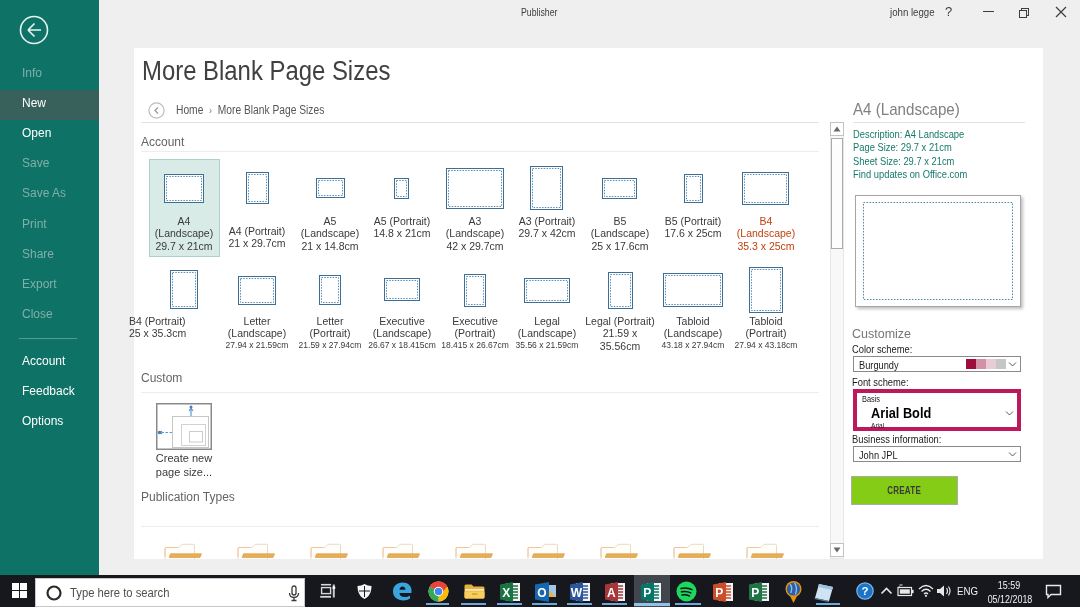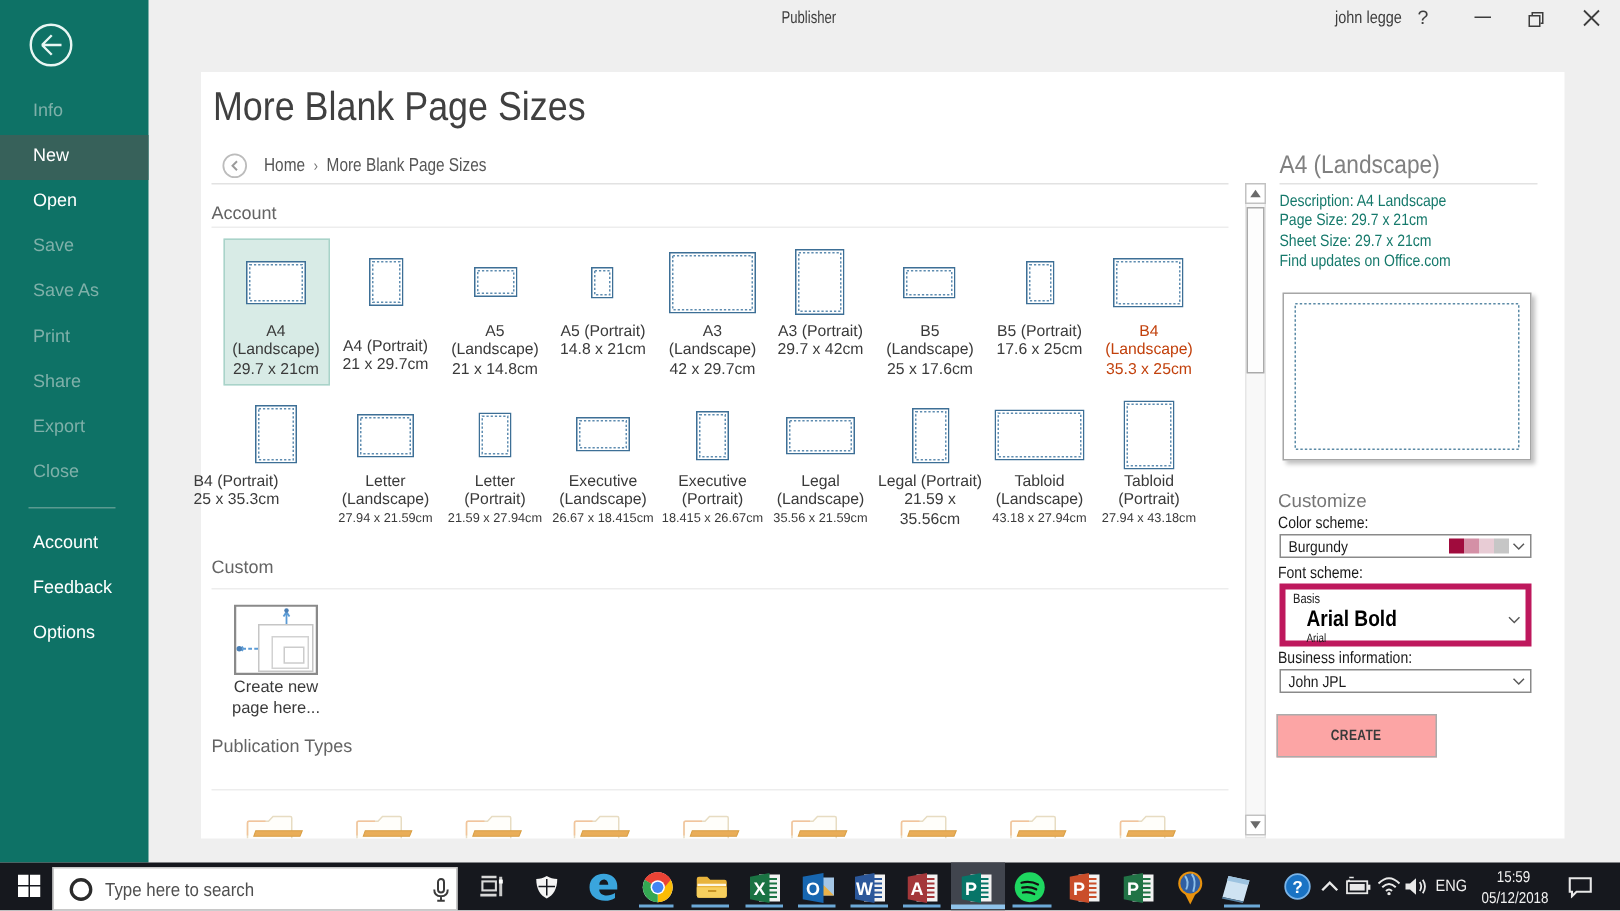--- a/index.html
+++ b/index.html
@@ -211,21 +211,21 @@
 <rect x="16.5" y="13.5" width="36" height="31" fill="#ffffff" stroke="#c6c6c6" stroke-width="1"></rect>
 <rect x="25.5" y="21.5" width="24" height="21" fill="#ffffff" stroke="#d2d2d2" stroke-width="1"></rect>
 <rect x="33.5" y="28.5" width="13" height="10.5" fill="#ffffff" stroke="#cccccc" stroke-width="1"></rect>
 <path d="M35 13 V5 M35 5 L33 8 M35 5 L37 8" stroke="#5b9bd5" stroke-width="1.2" fill="none"></path>
 <circle cx="35" cy="4" r="1.5" fill="#4a7fb5"></circle>
 <path d="M16 29.5 H4 M4 29.5 L7 27.5 M4 29.5 L7 31.5" stroke="#5b9bd5" stroke-width="1.2" fill="none" stroke-dasharray="2.5,1.5"></path>
 <circle cx="3.5" cy="29.5" r="1.8" fill="#4a7fb5"></circle>
 </svg>
 <div class="abs" style="left:129px;top:452px;width:110px;text-align:center;color:#3a3a3a">
     <div style="font-size:11px;line-height:13.5px">Create new</div>
-    <div style="font-size:11px;line-height:13.5px">page here...</div>
+    <div style="font-size:11px;line-height:13.5px">page size...</div>
   </div>
 <svg class="abs" style="left:164px;top:543px" width="40" height="16" viewBox="0 0 40 16">
 <path d="M1 16 V5.5 Q1 4.5 2 4.5 H15 L18 1.3 H29.5 Q30.5 1.3 30.5 2.3 V16" fill="#fffefa" stroke="#e7dcc2" stroke-width="1"></path>
 <path d="M1 14 V5.5 Q1 4.5 2 4.5 H13" fill="none" stroke="#f2c49b" stroke-width="1"></path>
 <path d="M6.5 10.8 H37.5 L36 14.5 H5.2 Z" fill="#e9ad58" stroke="#d99f44" stroke-width="0.7"></path>
 </svg>
 <svg class="abs" style="left:237px;top:543px" width="40" height="16" viewBox="0 0 40 16">
 <path d="M1 16 V5.5 Q1 4.5 2 4.5 H15 L18 1.3 H29.5 Q30.5 1.3 30.5 2.3 V16" fill="#fffefa" stroke="#e7dcc2" stroke-width="1"></path>
 <path d="M1 14 V5.5 Q1 4.5 2 4.5 H13" fill="none" stroke="#f2c49b" stroke-width="1"></path>
 <path d="M6.5 10.8 H37.5 L36 14.5 H5.2 Z" fill="#e9ad58" stroke="#d99f44" stroke-width="0.7"></path>
@@ -304,21 +304,21 @@
       <path d="M1 1.5 L4.5 5 L8 1.5" fill="none" stroke="#5a5a5a" stroke-width="1"></path>
     </svg>
 </div>
 <div class="abs" style="left:852px;top:433px;font-size:11px;color:#1a1a1a;transform:scaleX(0.85);transform-origin:0 0;white-space:nowrap">Business information:</div>
 <div class="abs" style="left:853px;top:446px;width:168px;height:16px;background:#ffffff;border:1px solid #8a8a8a">
 <div style="position:absolute;left:5px;top:1.5px;font-size:10.5px;color:#1a1a1a;transform:scaleX(0.88);transform-origin:0 0">John JPL</div>
 <svg style="position:absolute;right:3px;top:4px" width="9" height="7" viewBox="0 0 9 7">
       <path d="M1 1.5 L4.5 5 L8 1.5" fill="none" stroke="#5a5a5a" stroke-width="1"></path>
     </svg>
 </div>
-<div class="abs" style="left:851px;top:476px;width:107px;height:29px;background:#fca5a5;border:1px solid #ababab;text-align:center;line-height:27px;font-size:10px;font-weight:bold;color:#3a3a3a;letter-spacing:0.3px;transform:scaleX(1);transform-origin:0 0"><span style="display:inline-block;transform:scaleX(0.8)">CREATE</span></div>
+<div class="abs" style="left:851px;top:476px;width:107px;height:29px;background:#84cc16;border:1px solid #ababab;text-align:center;line-height:27px;font-size:10px;font-weight:bold;color:#3a3a3a;letter-spacing:0.3px;transform:scaleX(1);transform-origin:0 0"><span style="display:inline-block;transform:scaleX(0.8)">CREATE</span></div>
 <div class="abs" style="left:0;top:575px;width:1080px;height:32px;background:#16181e"></div>
 <svg class="abs" style="left:12px;top:583px" width="15" height="15" viewBox="0 0 15 15">
 <rect x="0" y="0" width="7" height="7" fill="#fff"></rect>
     <rect x="8" y="0" width="7" height="7" fill="#fff"></rect>
 <rect x="0" y="8" width="7" height="7" fill="#fff"></rect>
     <rect x="8" y="8" width="7" height="7" fill="#fff"></rect>
   </svg>
 <div class="abs" style="left:35px;top:578px;width:270px;height:29px;background:#ffffff;border:1px solid #c8c8c8">
 <svg style="position:absolute;left:10px;top:6px" width="16" height="16" viewBox="0 0 16 16">
       <circle cx="8" cy="8" r="6.5" fill="none" stroke="#2b2b2b" stroke-width="2.2"></circle>

